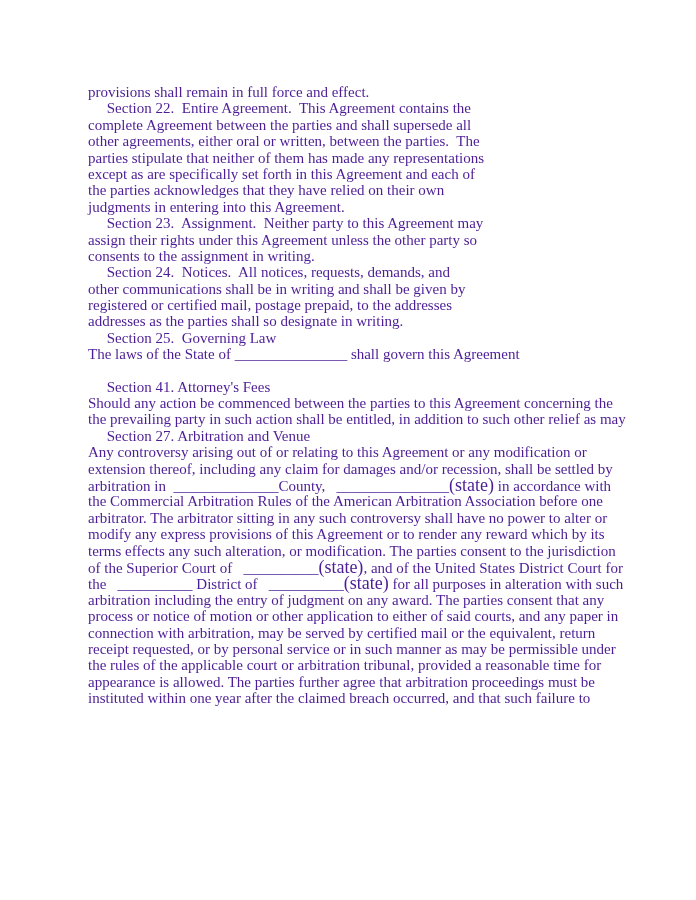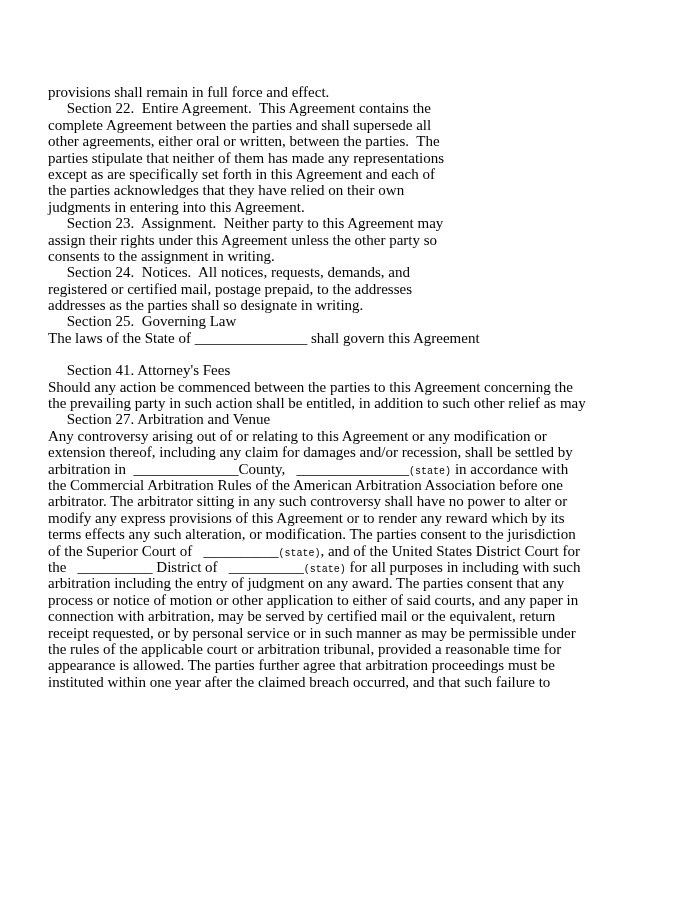--- a/index.html
+++ b/index.html
@@ -6,37 +6,37 @@
     margin: 0;
     padding: 0;
     background: #ffffff;
   }
   .doc-page {
     position: relative;
     width: 696px;
     height: 900px;
     background: #ffffff;
     box-sizing: border-box;
-    padding: 84px 0 0 48px;
+    padding: 84px 0 0 88px;
     overflow: hidden;
     font-family: "Liberation Serif", "DejaVu Serif", serif;
     font-size: 15px;
     line-height: 16.4px;
-    color: #000000;
+    color: #4c1d95;
   }
   .block { margin: 0; }
   .block + .block { margin-top: 0; }
   .block.gap-lg { margin-top: 16px; }
   .line {
     white-space: pre;
     height: 16.4px;
   }
   .sans {
-    font-family: Liberation Mono, monospace;
-    font-size: 10px;
+    font-family: Liberation Serif, serif;
+    font-size: 18px;
   }
 </style>
 </head>
 <body>
 
 <div class="doc-page">
   <section class="block">
       <div class="line"><span>provisions shall remain in full force and effect.</span></div>
     </section>
   <section class="block">
@@ -48,20 +48,21 @@
       <div class="line"><span>the parties acknowledges that they have relied on their own</span></div>
       <div class="line"><span>judgments in entering into this Agreement.</span></div>
     </section>
   <section class="block">
       <div class="line"><span>     Section 23.  Assignment.  Neither party to this Agreement may</span></div>
       <div class="line"><span>assign their rights under this Agreement unless the other party so</span></div>
       <div class="line"><span>consents to the assignment in writing.</span></div>
     </section>
   <section class="block">
       <div class="line"><span>     Section 24.  Notices.  All notices, requests, demands, and</span></div>
+      <div class="line"><span>other communications shall be in writing and shall be given by</span></div>
       <div class="line"><span>registered or certified mail, postage prepaid, to the addresses</span></div>
       <div class="line"><span>addresses as the parties shall so designate in writing.</span></div>
     </section>
   <section class="block">
       <div class="line"><span>     Section 25.  Governing Law</span></div>
       <div class="line"><span>The laws of the State of </span><span>_______________</span><span> shall govern this Agreement</span></div>
     </section>
   <section class="block gap-lg">
       <div class="line"><span>     Section 41. Attorney's Fees</span></div>
       <div class="line"><span>Should any action be commenced between the parties to this Agreement concerning the</span></div>
@@ -70,21 +71,21 @@
   <section class="block">
       <div class="line"><span>     Section 27. Arbitration and Venue</span></div>
       <div class="line"><span>Any controversy arising out of or relating to this Agreement or any modification or</span></div>
       <div class="line"><span>extension thereof, including any claim for damages and/or recession, shall be settled by</span></div>
       <div class="line"><span>arbitration in  </span><span>______________</span><span>County,   </span><span>_______________</span><span class="sans">(state)</span><span> in accordance with</span></div>
       <div class="line"><span>the Commercial Arbitration Rules of the American Arbitration Association before one</span></div>
       <div class="line"><span>arbitrator. The arbitrator sitting in any such controversy shall have no power to alter or</span></div>
       <div class="line"><span>modify any express provisions of this Agreement or to render any reward which by its</span></div>
       <div class="line"><span>terms effects any such alteration, or modification. The parties consent to the jurisdiction</span></div>
       <div class="line"><span>of the Superior Court of   </span><span>__________</span><span class="sans">(state)</span><span>, and of the United States District Court for</span></div>
-      <div class="line"><span>the   </span><span>__________</span><span> District of   </span><span>__________</span><span class="sans">(state)</span><span> for all purposes in including with such</span></div>
+      <div class="line"><span>the   </span><span>__________</span><span> District of   </span><span>__________</span><span class="sans">(state)</span><span> for all purposes in alteration with such</span></div>
       <div class="line"><span>arbitration including the entry of judgment on any award. The parties consent that any</span></div>
       <div class="line"><span>process or notice of motion or other application to either of said courts, and any paper in</span></div>
       <div class="line"><span>connection with arbitration, may be served by certified mail or the equivalent, return</span></div>
       <div class="line"><span>receipt requested, or by personal service or in such manner as may be permissible under</span></div>
       <div class="line"><span>the rules of the applicable court or arbitration tribunal, provided a reasonable time for</span></div>
       <div class="line"><span>appearance is allowed. The parties further agree that arbitration proceedings must be</span></div>
       <div class="line"><span>instituted within one year after the claimed breach occurred, and that such failure to</span></div>
     </section>
 </div>
 

